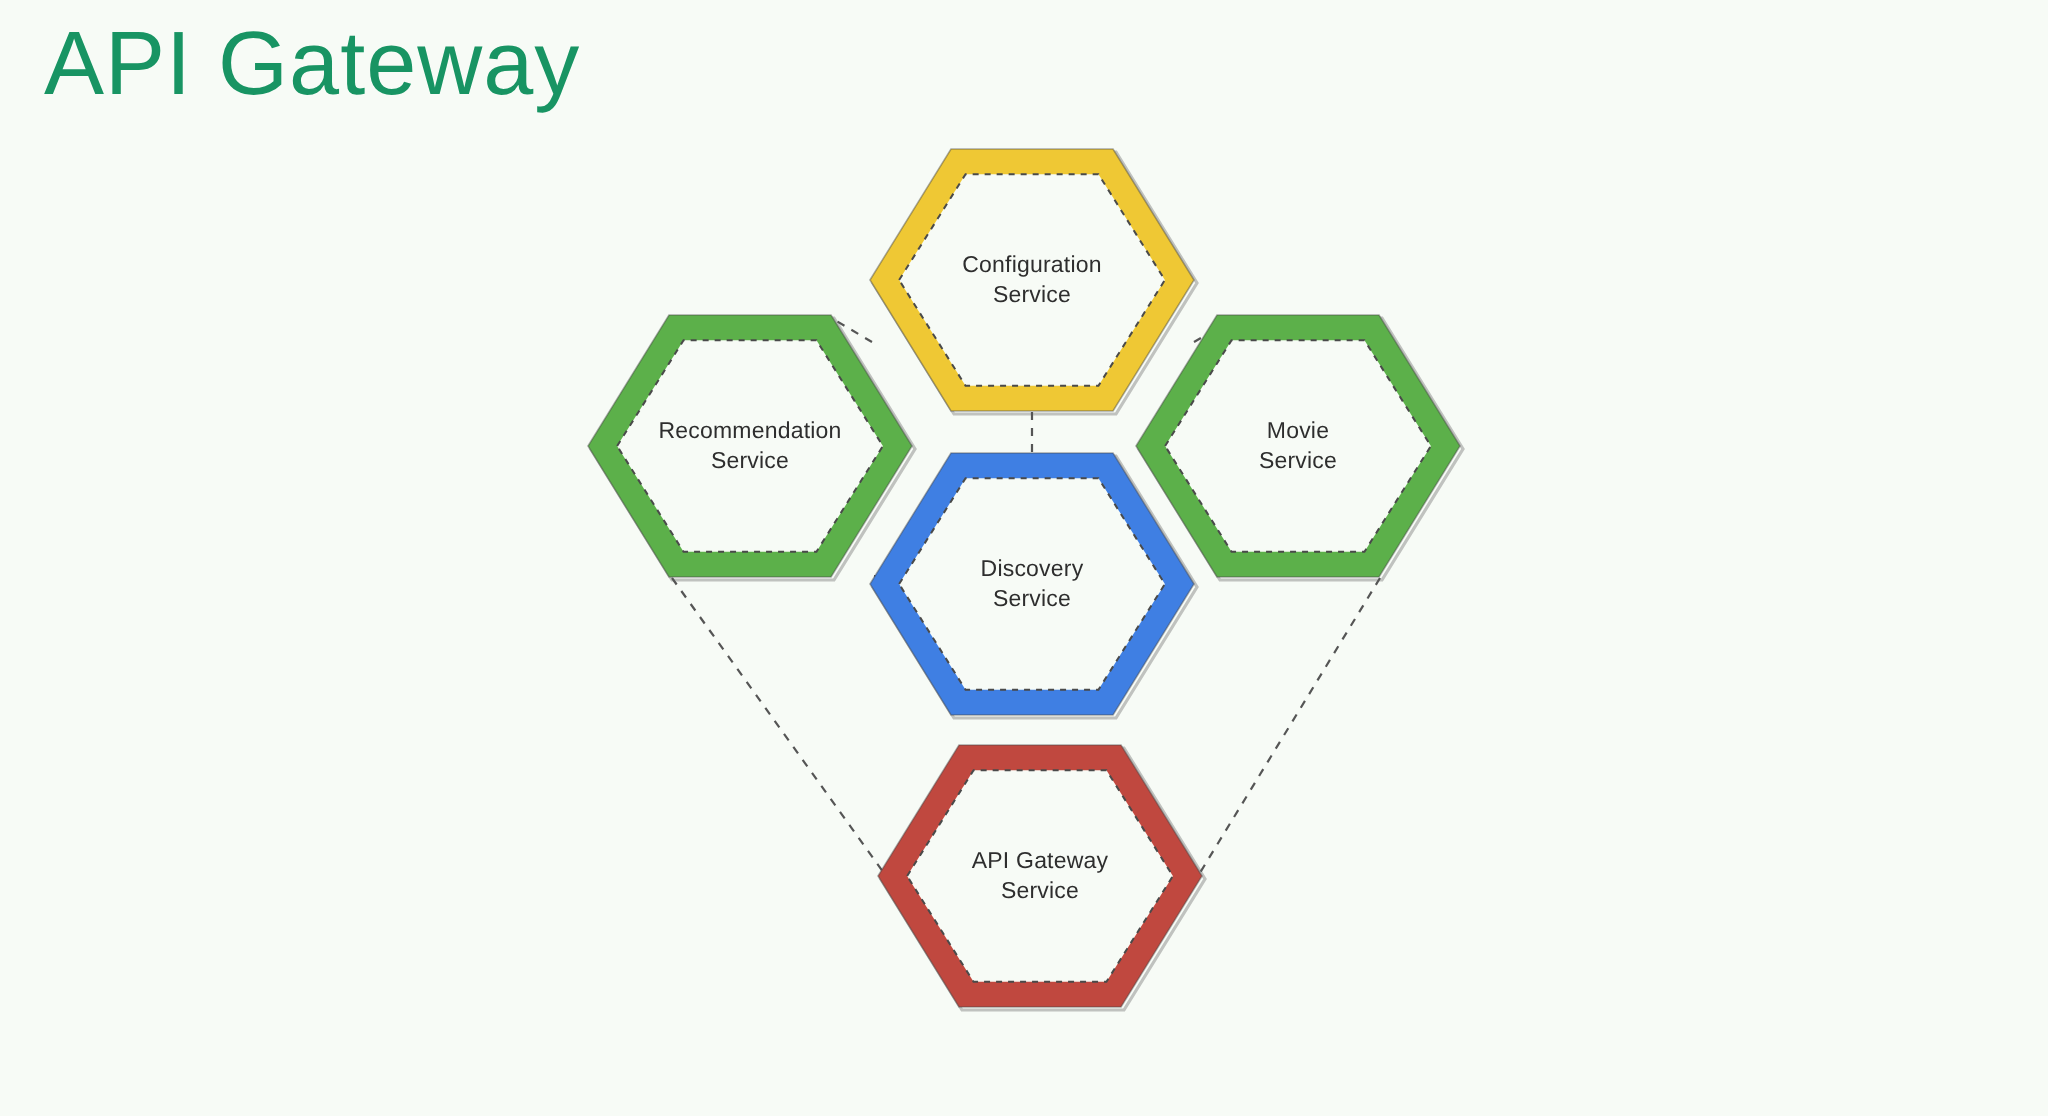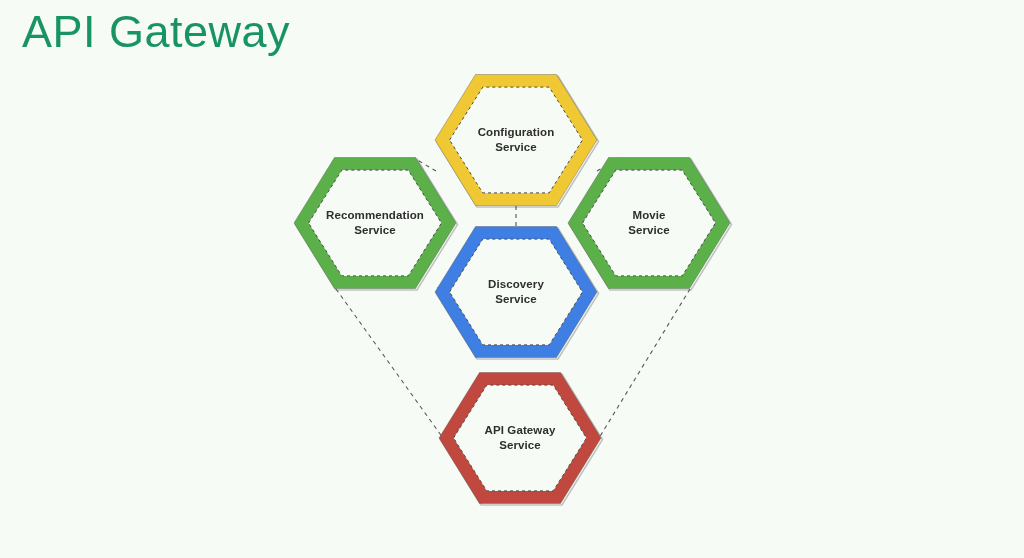--- a/index.html
+++ b/index.html
@@ -31,21 +31,20 @@
     color: #189463;
     line-height: 1.15;
     white-space: nowrap;
   }
   #diagram {
     position: absolute;
     left: 0;
     top: 0;
     width: 1024px;
     height: 558px;
-    font-weight: bold;
   }
   svg { display: block; }
   .hex-label {
     font-family: "Liberation Sans", sans-serif;
     font-size: 11.5px;
     fill: #2e2e2e;
     text-anchor: middle;
     dominant-baseline: middle;
     letter-spacing: 0.1px;
   }

